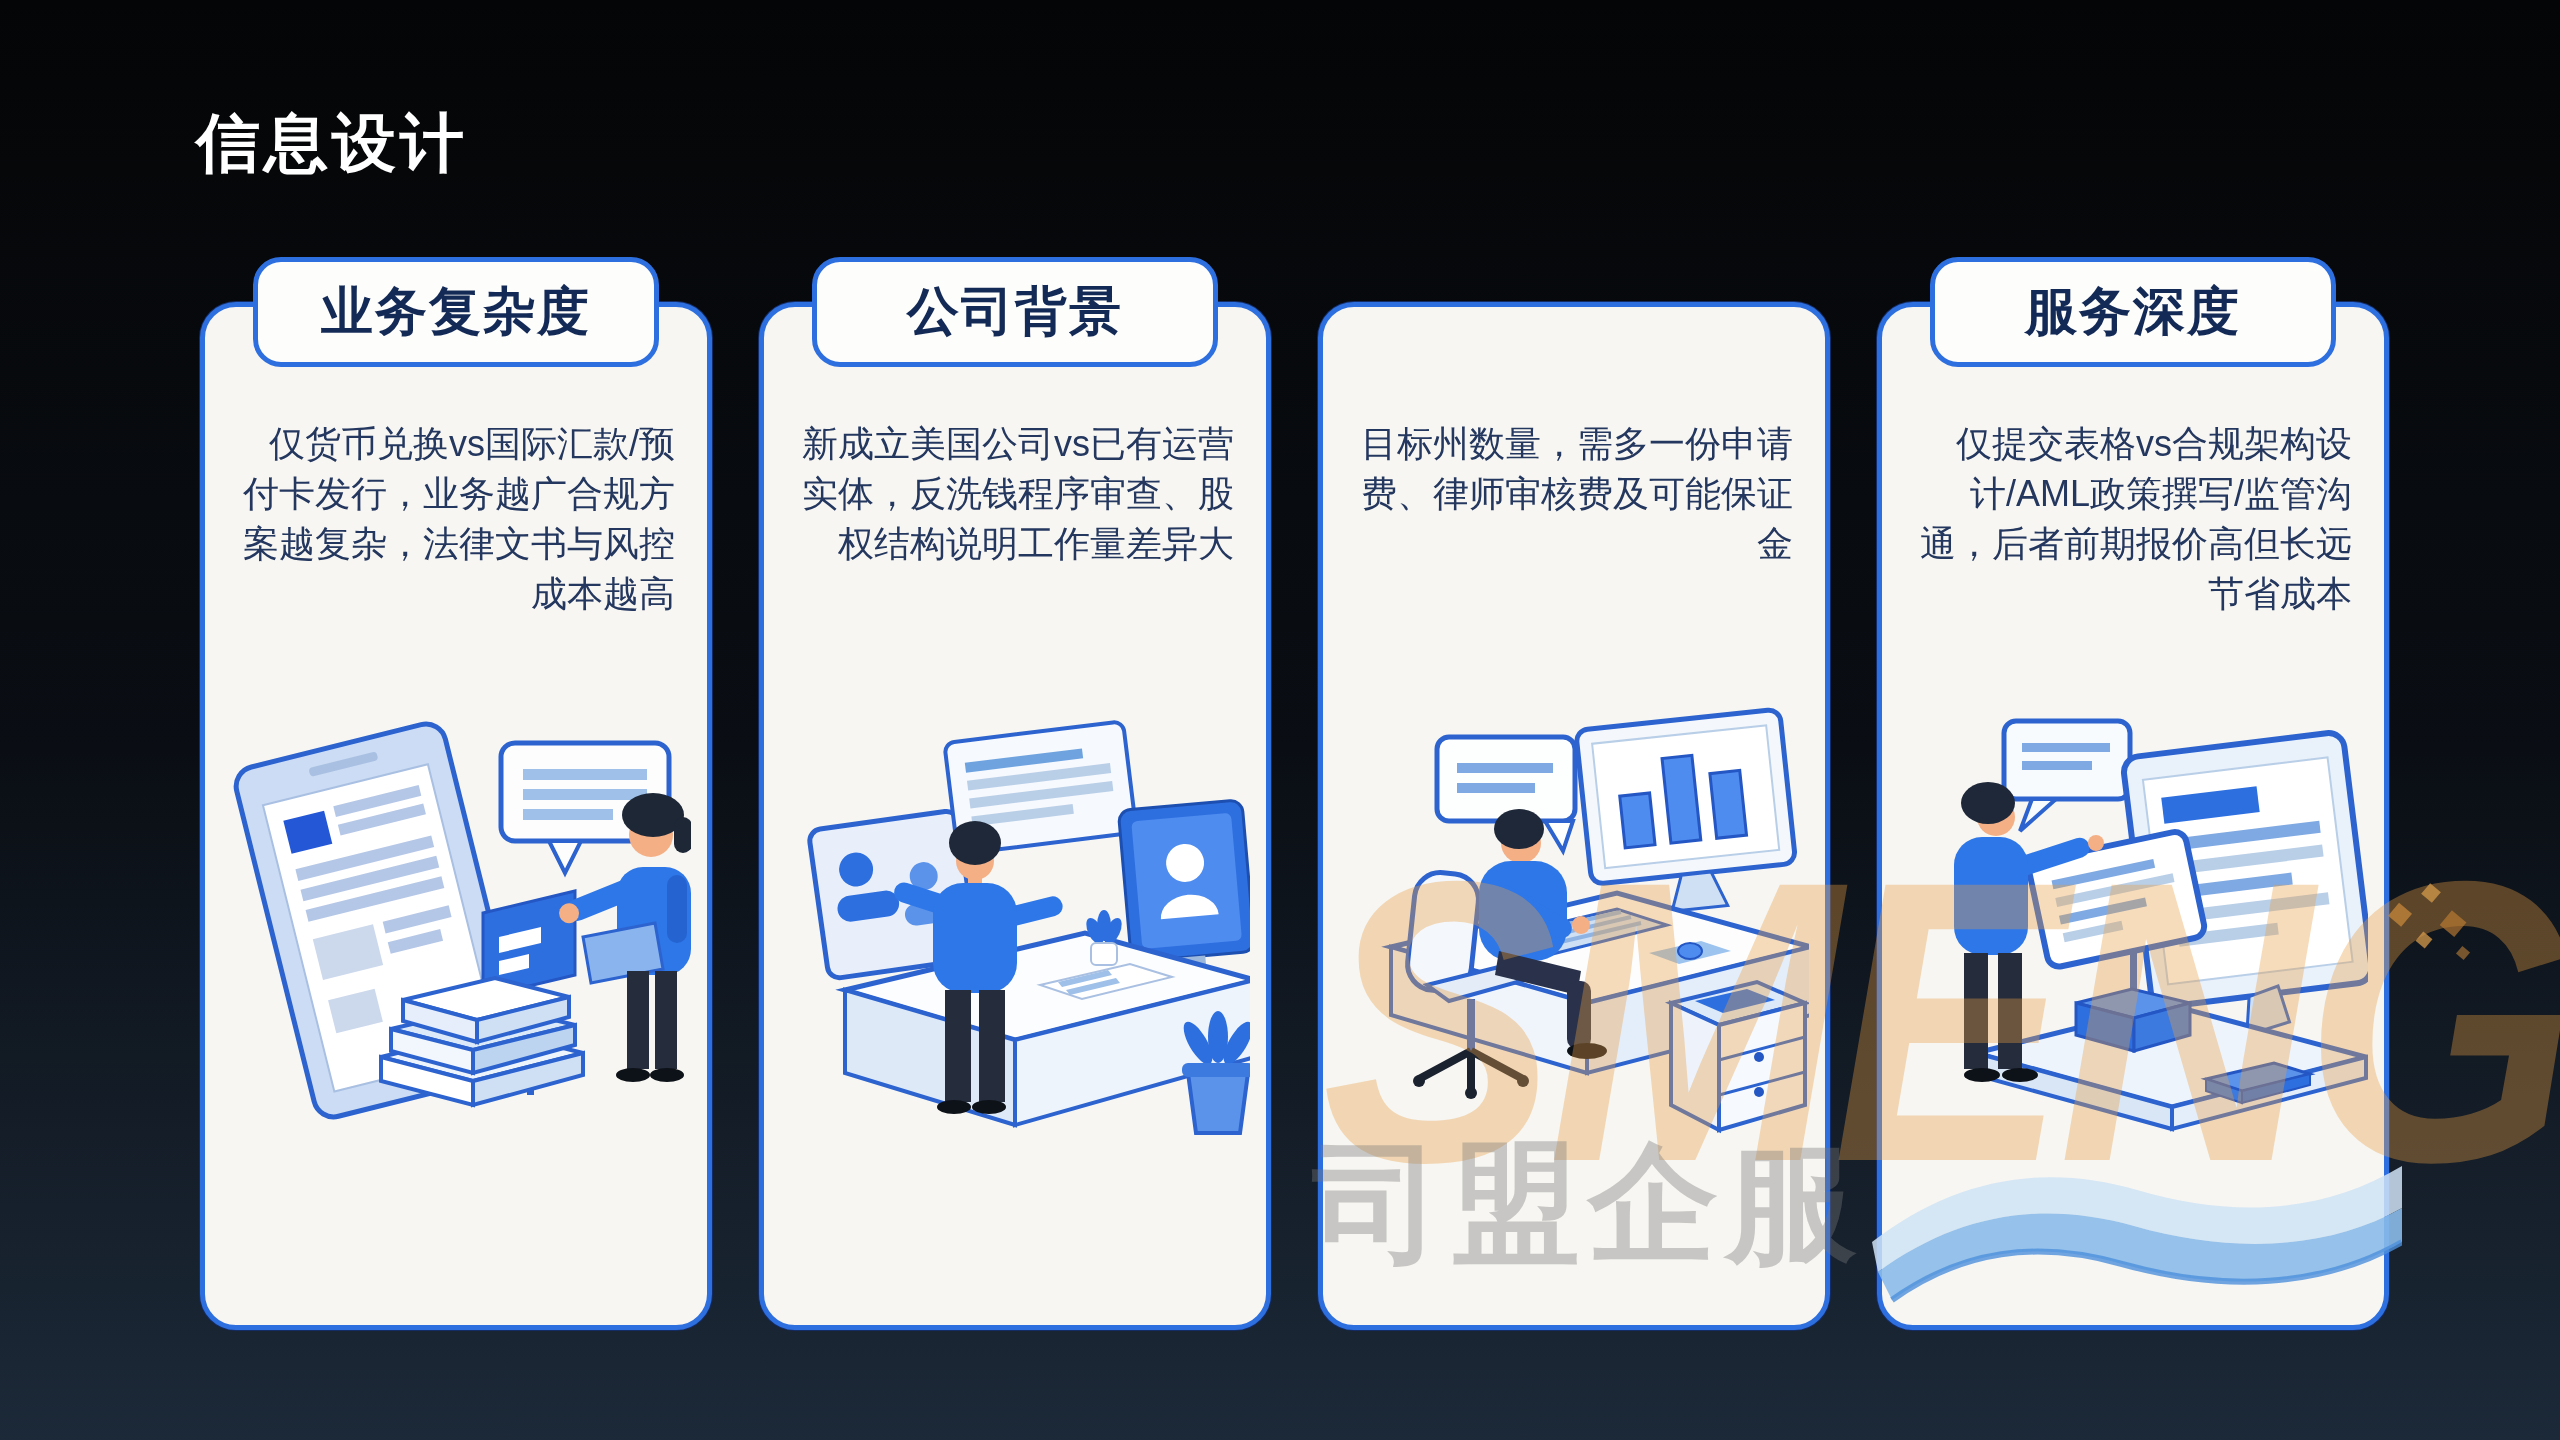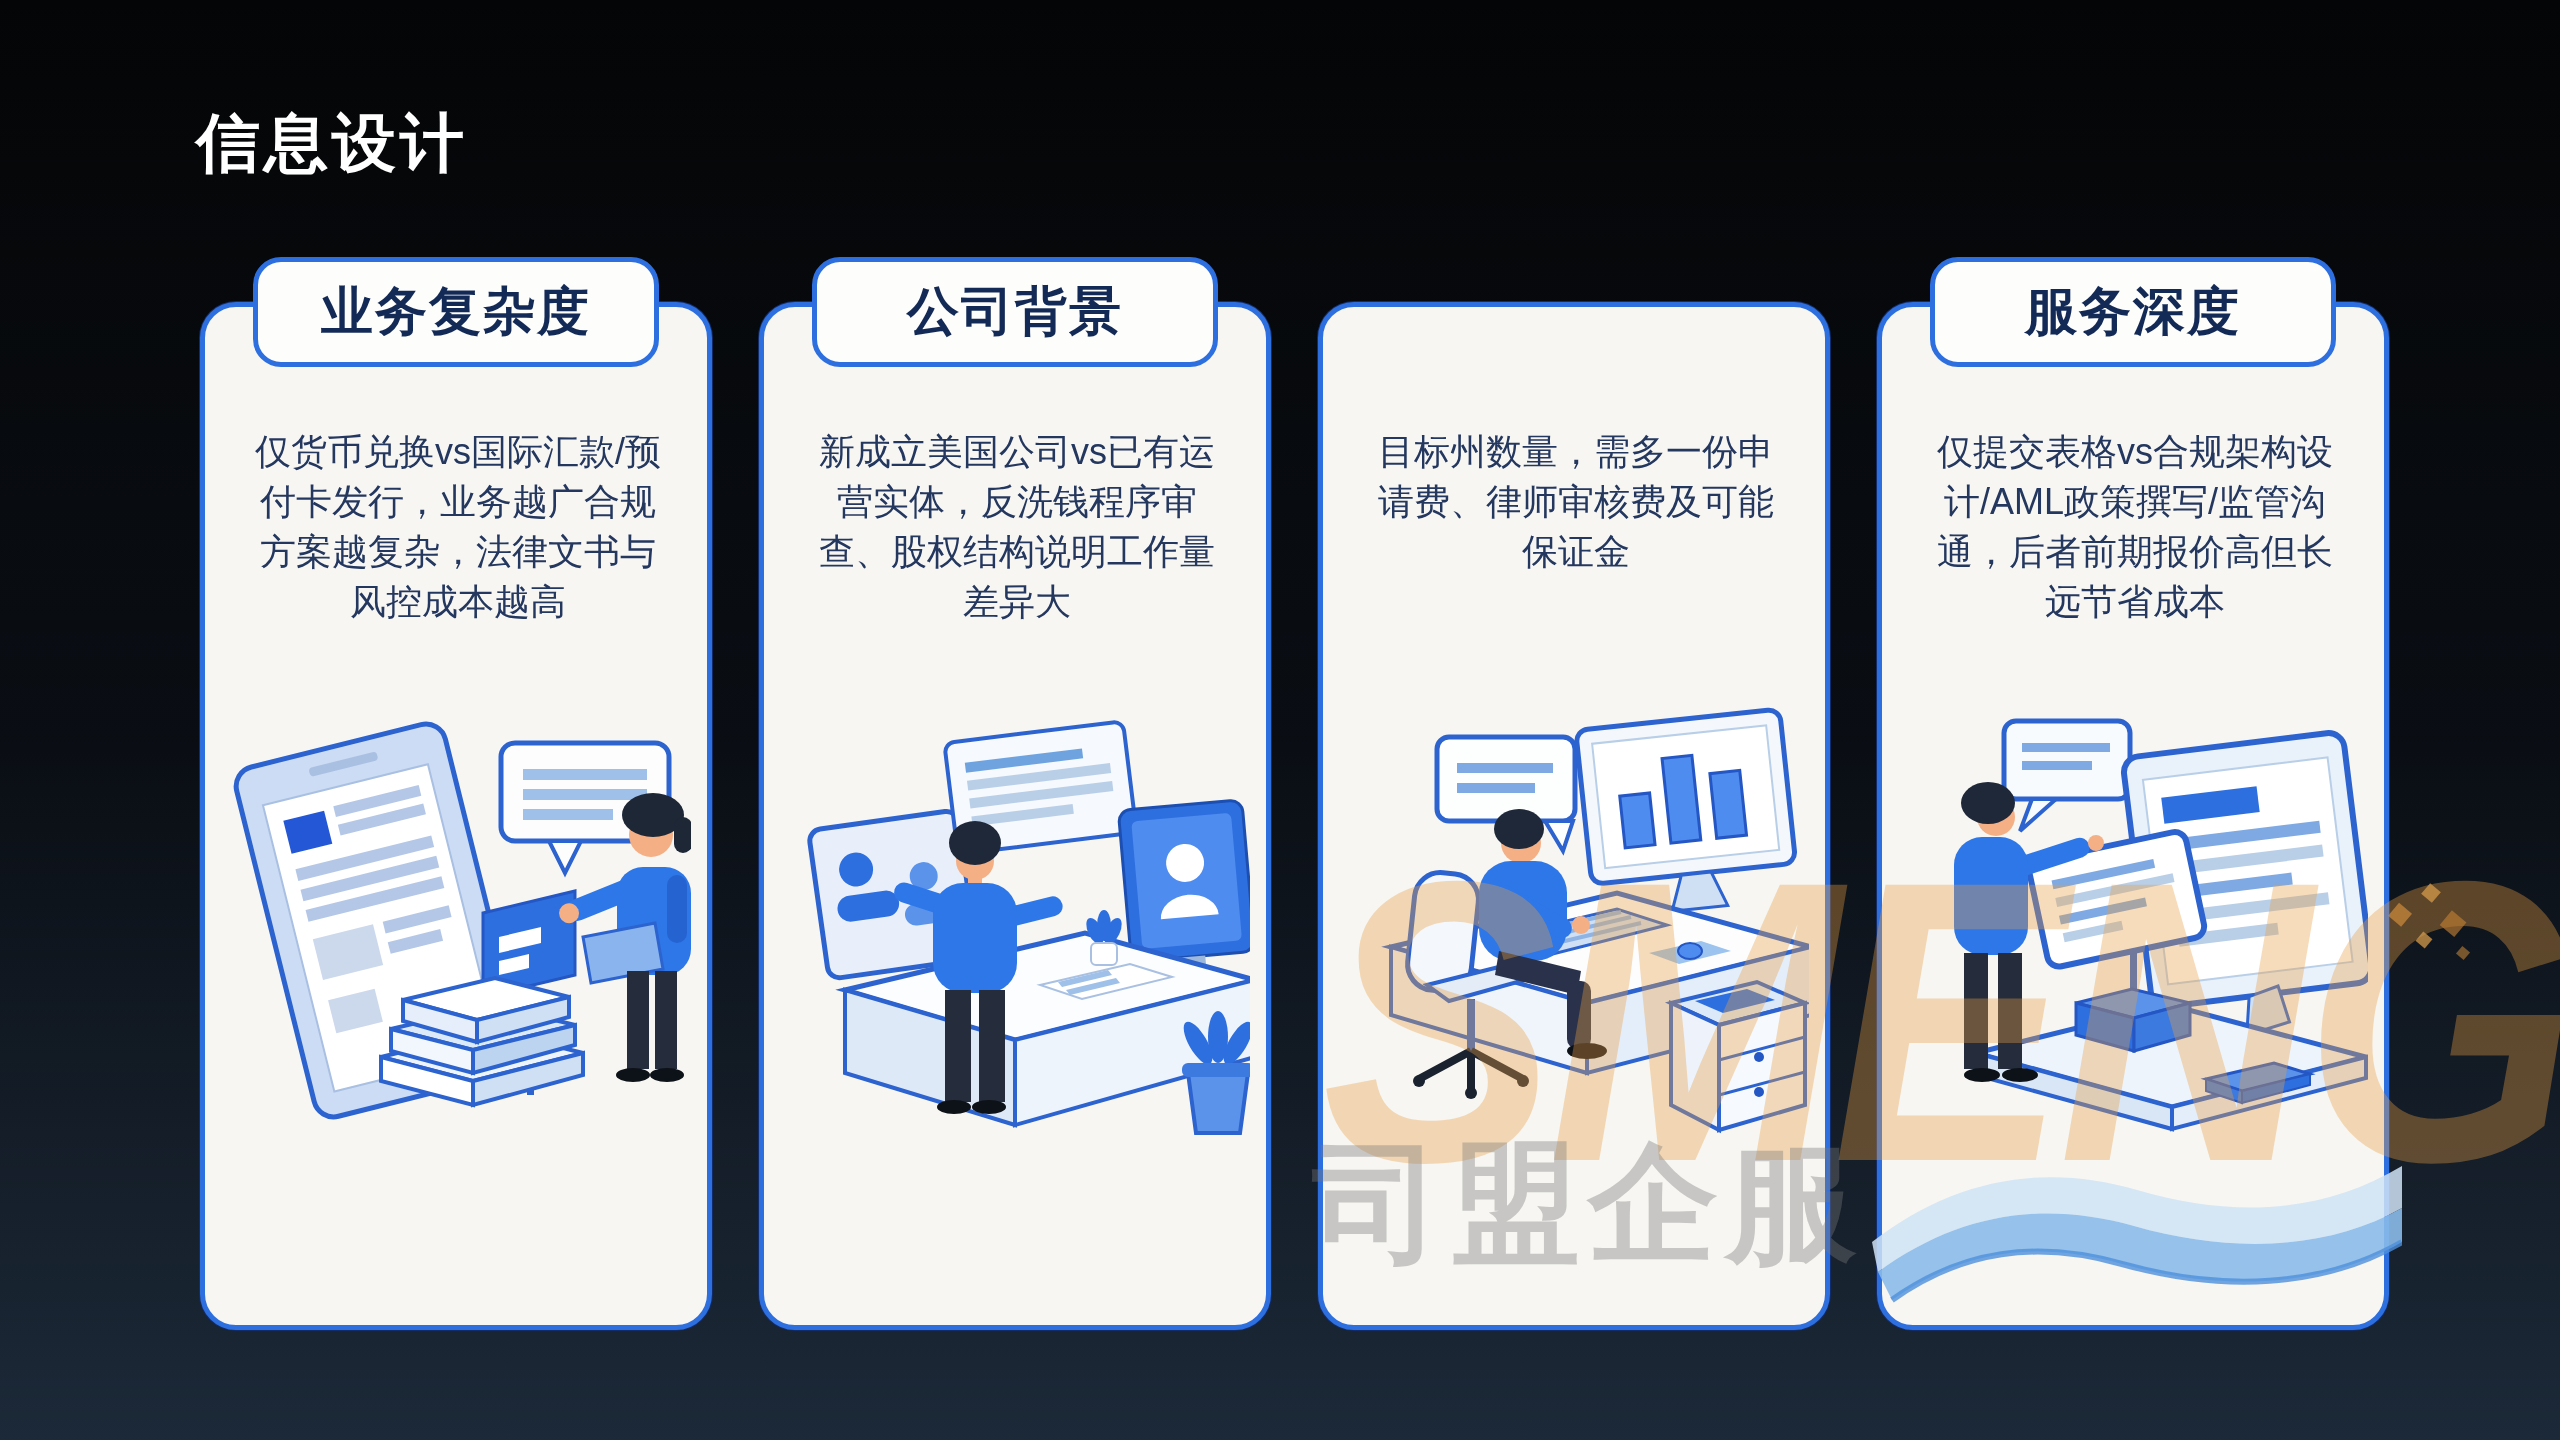--- a/index.html
+++ b/index.html
@@ -20,23 +20,23 @@
     box-shadow:0 0 0 1px #142c66;
   }
   .pill{
     position:absolute;top:-50px;left:50%;transform:translateX(-50%);
     width:406px;height:110px;box-sizing:border-box;
     background:#fdfdfc;border:5px solid #2e6fe0;border-radius:28px;
     display:flex;align-items:center;justify-content:center;
   }
   .pill h2{margin:0;font-size:52px;font-weight:800;color:#142a56;letter-spacing:2px;white-space:nowrap;font-family:Liberation Serif, serif;}
   .card .body{
-    position:absolute;left:36px;right:32px;top:112px;margin:8px;
+    position:absolute;left:36px;right:32px;top:112px;margin:0;
     font-size:36px;line-height:50px;font-weight:500;color:#24375f;
-    text-align:center;word-break:break-all;
+    text-align:right;word-break:break-all;
   }
   .illo{position:absolute;left:26px;top:378px;width:460px;height:460px;}
   .illo svg{display:block;width:100%;height:100%;}
   
   .watermark{position:absolute;inset:0;pointer-events:none;margin-top:26px;}
   .wm-logo{
     position:absolute;left:1322px;top:796px;line-height:1;
     font-size:400px;font-weight:800;font-style:italic;
     color:rgba(232,158,66,0.36);letter-spacing:-10px;
     transform:scaleX(0.88);transform-origin:left top;white-space:nowrap;

